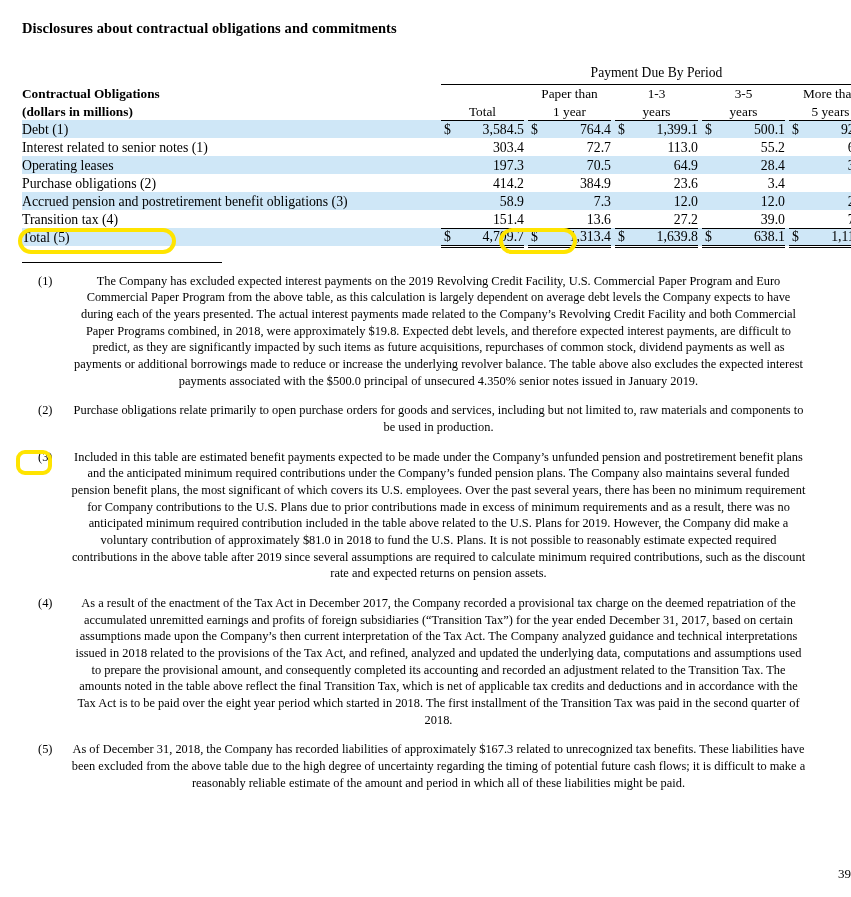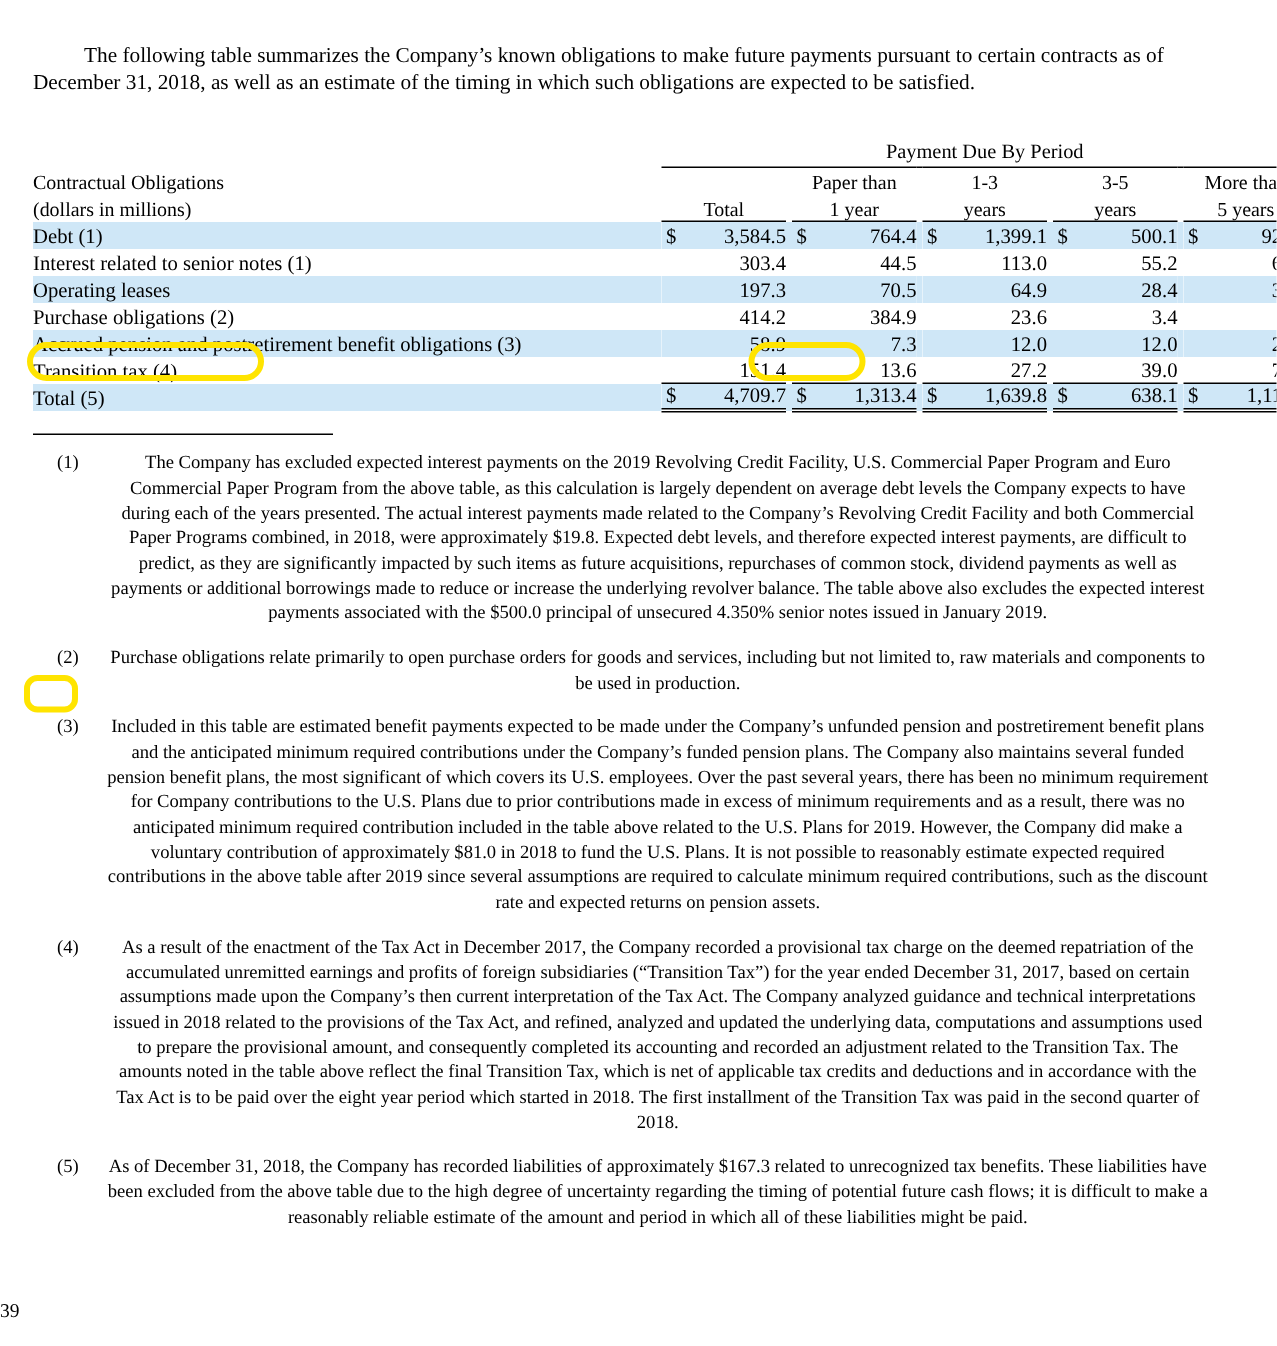--- a/index.html
+++ b/index.html
@@ -77,21 +77,21 @@
   .chead-under {
     border-bottom: 1.2px solid #000;
     text-align: center;
   }
   .rowlabel {
     font-size: 13.8px;
     padding: 1px 0 1px 2px;
     white-space: nowrap;
   }
   .rowlabel.bold-head {
-    font-weight: normal;
+    font-weight: bold;
     font-size: 13.3px;
     line-height: 1.2;
   }
   .num {
     text-align: right;
     padding: 1px 4px 1px 0;
     font-size: 13.8px;
     white-space: nowrap;
     position: relative;
   }
@@ -131,21 +131,21 @@
     text-align: center;
     padding-right: 22px;
   }
 
   
   .pageno {
     position: absolute;
     left: 0;
     right: 0;
     top: 866px;
-    text-align: left;
+    text-align: right;
     font-size: 13px;
   }
 
   
   .hl {
     position: absolute;
     border: 4px solid #FFE400;
     border-radius: 13px;
     background: transparent;
     pointer-events: none;
@@ -153,22 +153,22 @@
   }
   #hl-purchase-label { left: 18px;  top: 228px; width: 158px; height: 26px; }
   #hl-purchase-value { left: 499px; top: 228px; width: 78px;  height: 26px; border-radius: 14px; }
   #hl-footnote-2     { left: 16px;  top: 450px; width: 36px;  height: 25px; border-radius: 9px; }
 </style>
 </head>
 <body>
 
 <div class="page">
 
-
-  <p class="intro">The following table summarizes the Company’s known obligations to make future payments pursuant to certain contracts as of December 31, 2018, as well as an estimate of the timing in which such obligations are expected to be satisfied.</p>
+  <h1 class="doc-heading">Disclosures about contractual obligations and commitments</h1>
+
 
   <div class="table-wrap">
     <table class="fin">
       <colgroup>
         <col class="col-label">
         <col class="col-num">
           <col class="col-gap">
         <col class="col-num">
           <col class="col-gap">
         <col class="col-num">
@@ -224,21 +224,21 @@
             <td></td>
           <td class="num"><span class="cur">$</span><span>500.1</span></td>
             <td></td>
           <td class="num"><span class="cur">$</span><span>920.9</span></td>
         </tr>
 
         <tr class="rowh">
           <td class="rowlabel">Interest related to senior notes (1)</td>
           <td class="num">303.4</td>
             <td></td>
-          <td class="num">44.5</td>
+          <td class="num">72.7</td>
             <td></td>
           <td class="num">113.0</td>
             <td></td>
           <td class="num">55.2</td>
             <td></td>
           <td class="num">62.5</td>
         </tr>
 
         <tr class="rowh shade">
           <td class="rowlabel">Operating leases</td>

